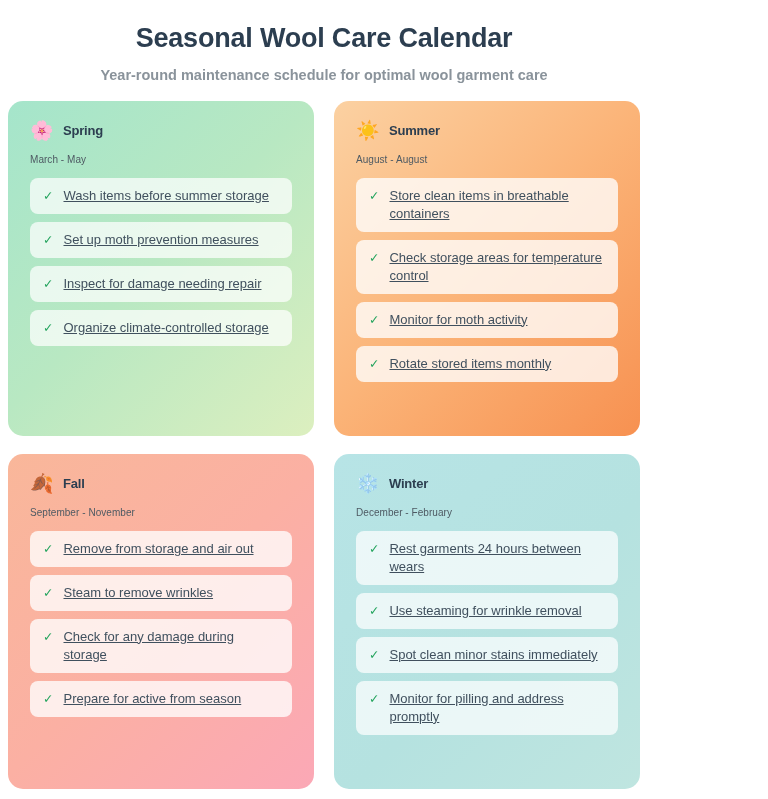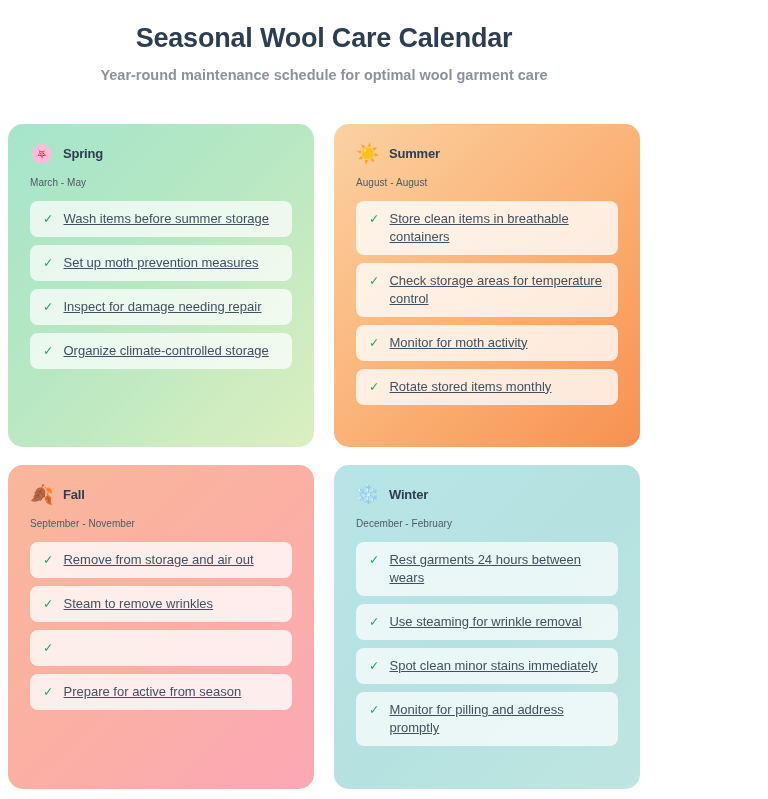--- a/index.html
+++ b/index.html
@@ -12,21 +12,20 @@
     font-family: "Liberation Sans", "DejaVu Sans", sans-serif;
     overflow: hidden;
   }
 
   .page {
     width: 648px;
     height: 799px;
     padding: 22px 8px 10px 8px;
     display: flex;
     flex-direction: column;
-    gap: 23px;
   }
 
   
   .header {
     text-align: center;
     margin-bottom: 16px;
     flex: 0 0 auto;
   }
   .page-title {
     font-size: 27px;
@@ -202,20 +201,21 @@
         <li class="task-item">
           <span class="check-icon">✓</span>
           <span class="task-text">Remove from storage and air out</span>
         </li>
         <li class="task-item">
           <span class="check-icon">✓</span>
           <span class="task-text">Steam to remove wrinkles</span>
         </li>
         <li class="task-item">
           <span class="check-icon">✓</span>
+          <span class="task-text">Check for any damage during storage</span>
         </li>
         <li class="task-item">
           <span class="check-icon">✓</span>
           <span class="task-text">Prepare for active from season</span>
         </li>
       </ul>
     </section>
 
     <section class="season-card card-winter">
       <div class="card-head">

